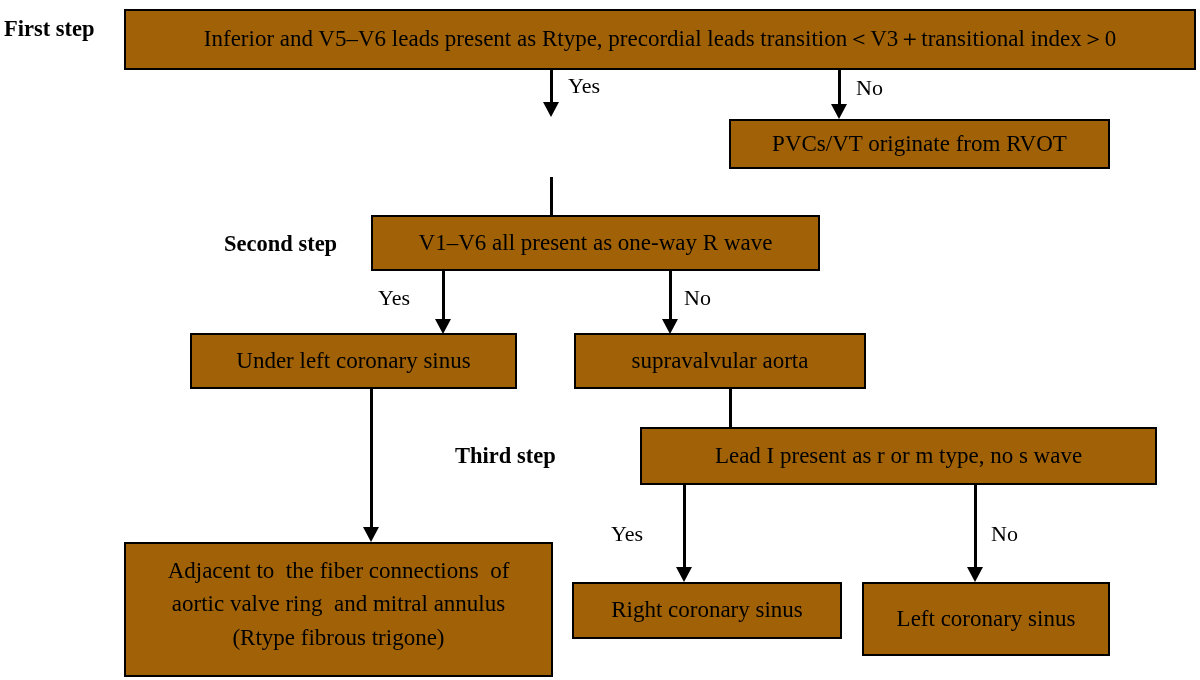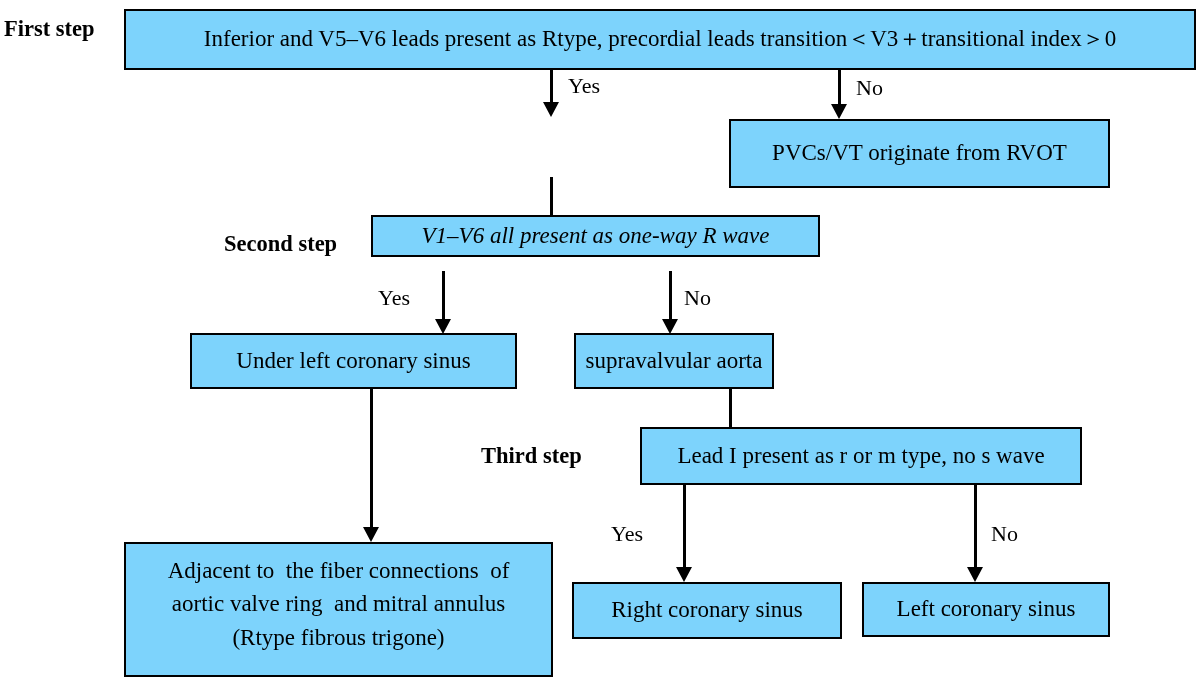--- a/index.html
+++ b/index.html
@@ -14,21 +14,21 @@
     background: #ffffff;
     font-family: "Liberation Serif", "DejaVu Serif", serif;
     color: #000000;
     overflow: hidden;
     border-radius: 19px;
   }
   .node {
     position: absolute;
     box-sizing: border-box;
     border: 2.5px solid #000;
-    background: #7dd3fc;
+    background: #a16207;
     display: flex;
     align-items: center;
     justify-content: center;
     text-align: center;
     font-size: 23px;
     line-height: 1.15;
     padding: 2px 8px;
     z-index: 3;
   }
   .node.left-align {
@@ -75,71 +75,71 @@
 </style>
 </head>
 <body>
 
 <div id="canvas">
 
   <div class="step-label" style="left:4px; top:16px;">First step</div>
 
   <div class="step-label" style="left:224px; top:231px;">Second step</div>
 
-  <div class="step-label" style="left:481px; top:443px;">Third step</div>
+  <div class="step-label" style="left:455px; top:443px;">Third step</div>
 
   <div class="node" style="left:124px; top:9px; width:1072px; height:61px;">Inferior and V5–V6 leads present as Rtype, precordial leads transition＜V3＋transitional index＞0</div>
 
   <div class="vline" style="left:550px; top:70px; height:32px;"></div>
   <div class="vline" style="left:550px; top:70px; height:32px;"></div>
   <div class="vline" style="left:550px; top:102px; height:0px;"></div>
   <div class="arrowhead" style="left:543px; top:102px;"></div>
   <div class="edge-label" style="left:568px; top:73px;">Yes</div>
 
   <div class="vline" style="left:838px; top:70px; height:34px;"></div>
   <div class="arrowhead" style="left:831px; top:104px;"></div>
   <div class="edge-label" style="left:856px; top:75px;">No</div>
 
 
-  <div class="node" style="left:729px; top:119px; width:381px; height:69px;">PVCs/VT originate from RVOT</div>
+  <div class="node" style="left:729px; top:119px; width:381px; height:50px;">PVCs/VT originate from RVOT</div>
 
   <div class="vline" style="left:550px; top:177px; height:39px;"></div>
 
-  <div class="node" style="left:371px; top:215px; width:449px; height:42px;font-style:italic;">V1–V6 all present as one-way R wave</div>
+  <div class="node" style="left:371px; top:215px; width:449px; height:56px;">V1–V6 all present as one-way R wave</div>
 
   <div class="vline" style="left:442px; top:271px; height:48px;"></div>
   <div class="arrowhead" style="left:435px; top:319px;"></div>
   <div class="edge-label" style="left:378px; top:285px;">Yes</div>
 
   <div class="vline" style="left:669px; top:271px; height:48px;"></div>
   <div class="arrowhead" style="left:662px; top:319px;"></div>
   <div class="edge-label" style="left:684px; top:285px;">No</div>
 
   <div class="node" style="left:190px; top:333px; width:327px; height:56px;">Under left coronary sinus</div>
 
-  <div class="node" style="left:574px; top:333px; width:200px; height:56px;">supravalvular aorta</div>
+  <div class="node" style="left:574px; top:333px; width:292px; height:56px;">supravalvular aorta</div>
 
   <div class="vline" style="left:370px; top:389px; height:138px;"></div>
   <div class="arrowhead" style="left:363px; top:527px;"></div>
 
   <div class="vline" style="left:729px; top:389px; height:39px;"></div>
 
-  <div class="node" style="left:640px; top:427px; width:442px; height:58px;">Lead I present as r or m type, no s wave</div>
+  <div class="node" style="left:640px; top:427px; width:517px; height:58px;">Lead I present as r or m type, no s wave</div>
 
   <div class="vline" style="left:683px; top:485px; height:82px;"></div>
   <div class="arrowhead" style="left:676px; top:567px;"></div>
   <div class="edge-label" style="left:611px; top:521px;">Yes</div>
 
   <div class="vline" style="left:974px; top:485px; height:82px;"></div>
   <div class="arrowhead" style="left:967px; top:567px;"></div>
   <div class="edge-label" style="left:991px; top:521px;">No</div>
 
   <div class="node left-align" style="left:124px; top:542px; width:429px; height:135px;text-align:center;">
     <span class="line">Adjacent to  the fiber connections  of</span>
     <span class="line">aortic valve ring  and mitral annulus</span>
     <span class="line">(Rtype fibrous trigone)</span>
   </div>
 
   <div class="node" style="left:572px; top:582px; width:270px; height:57px;">Right coronary sinus</div>
 
-  <div class="node" style="left:862px; top:582px; width:248px; height:55px;">Left coronary sinus</div>
+  <div class="node" style="left:862px; top:582px; width:248px; height:74px;">Left coronary sinus</div>
 
 </div>
 
 </body></html>

